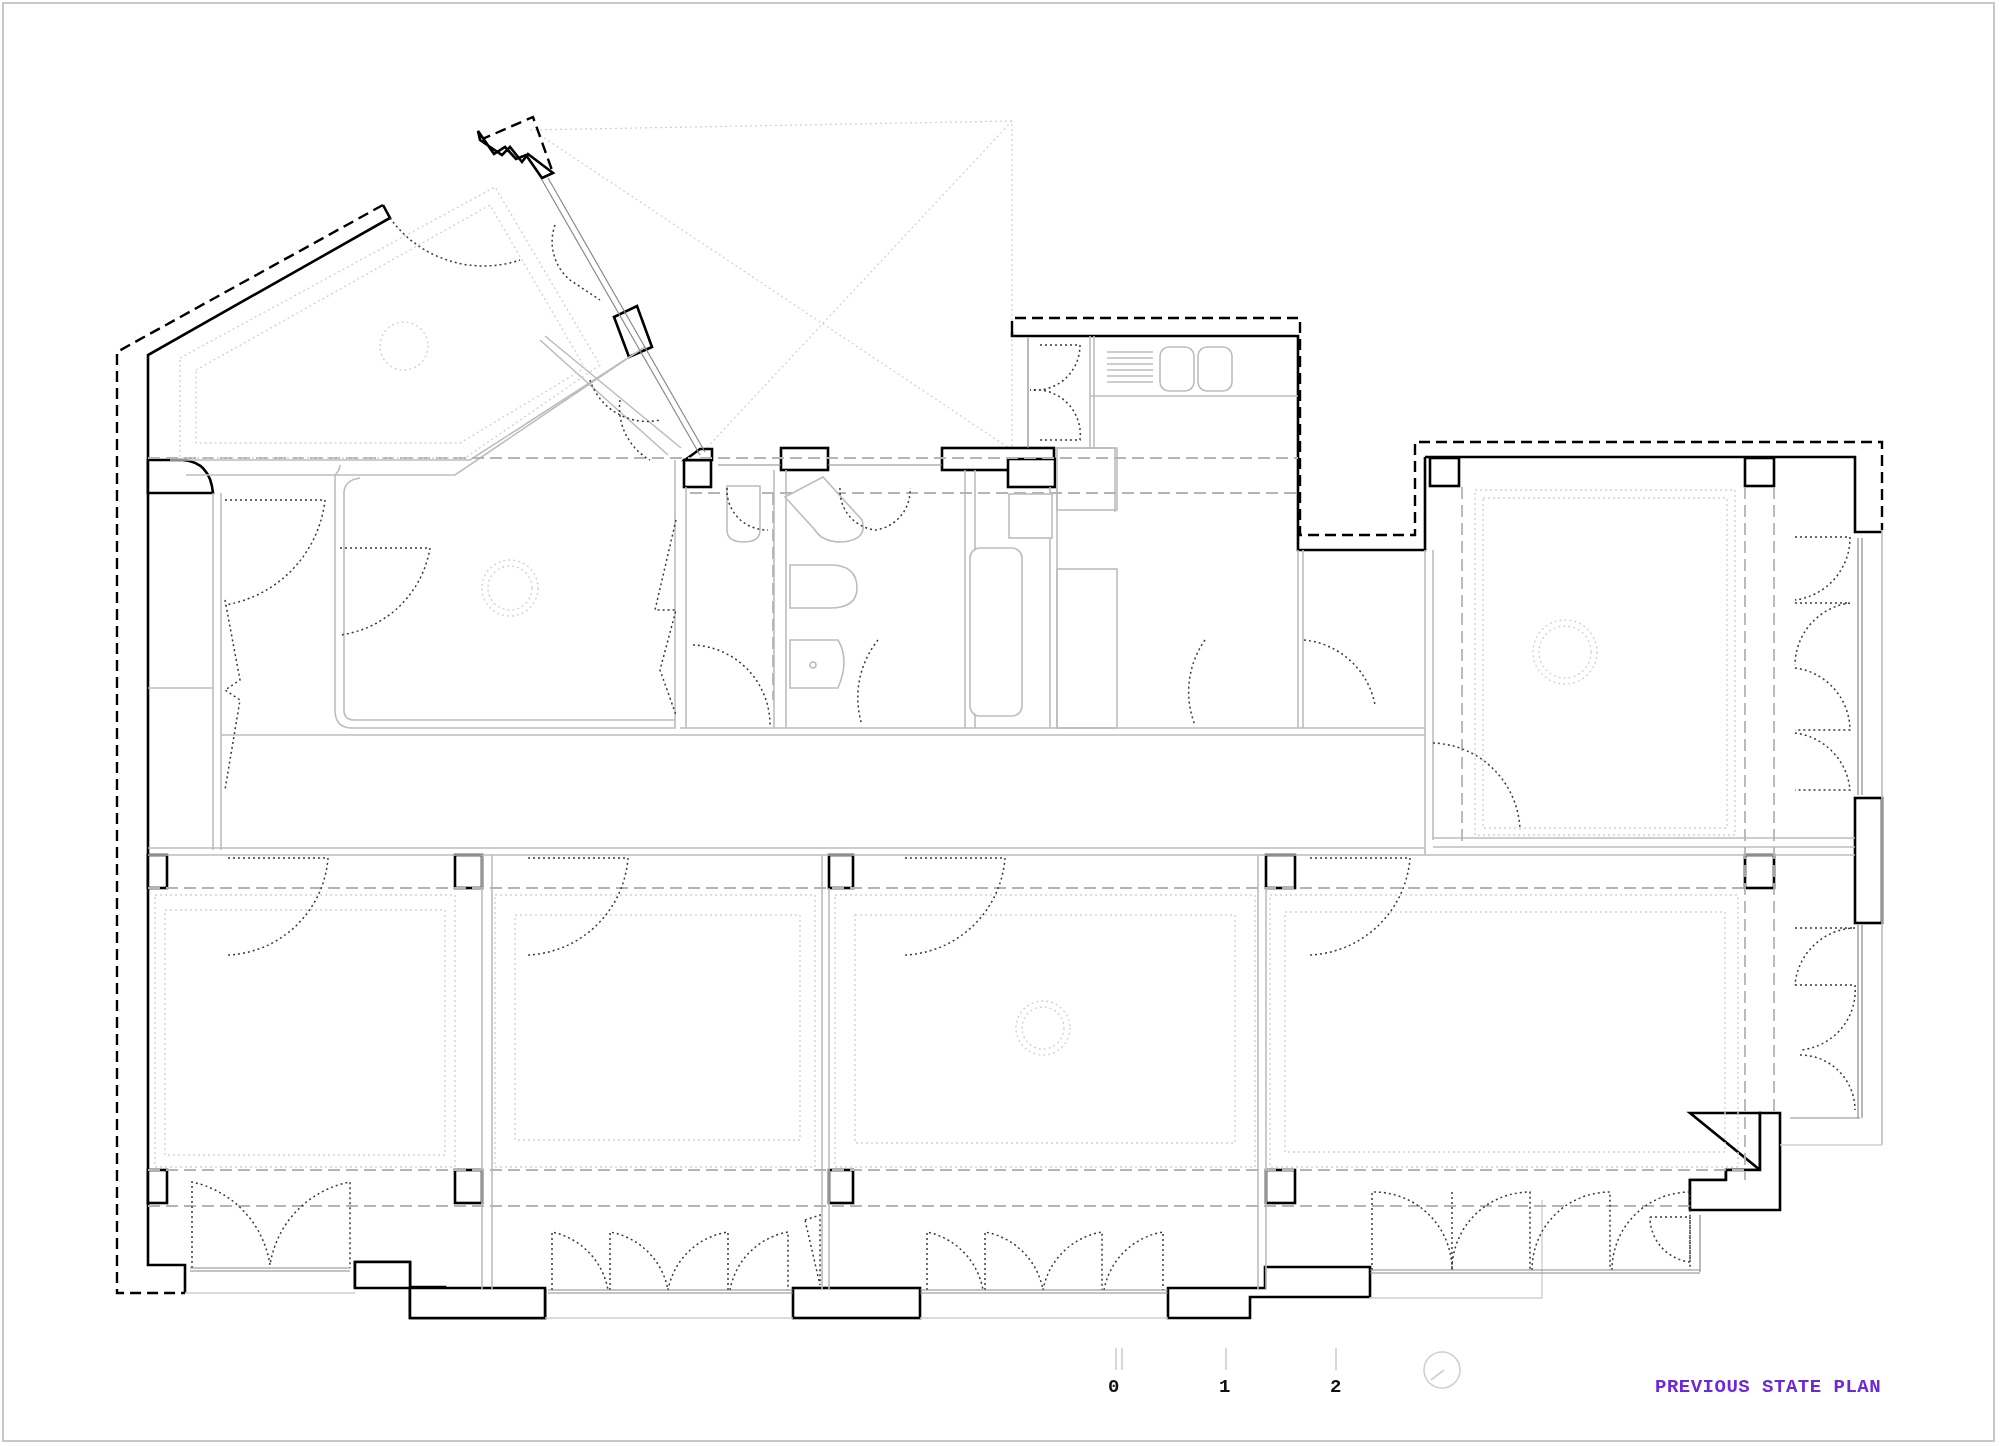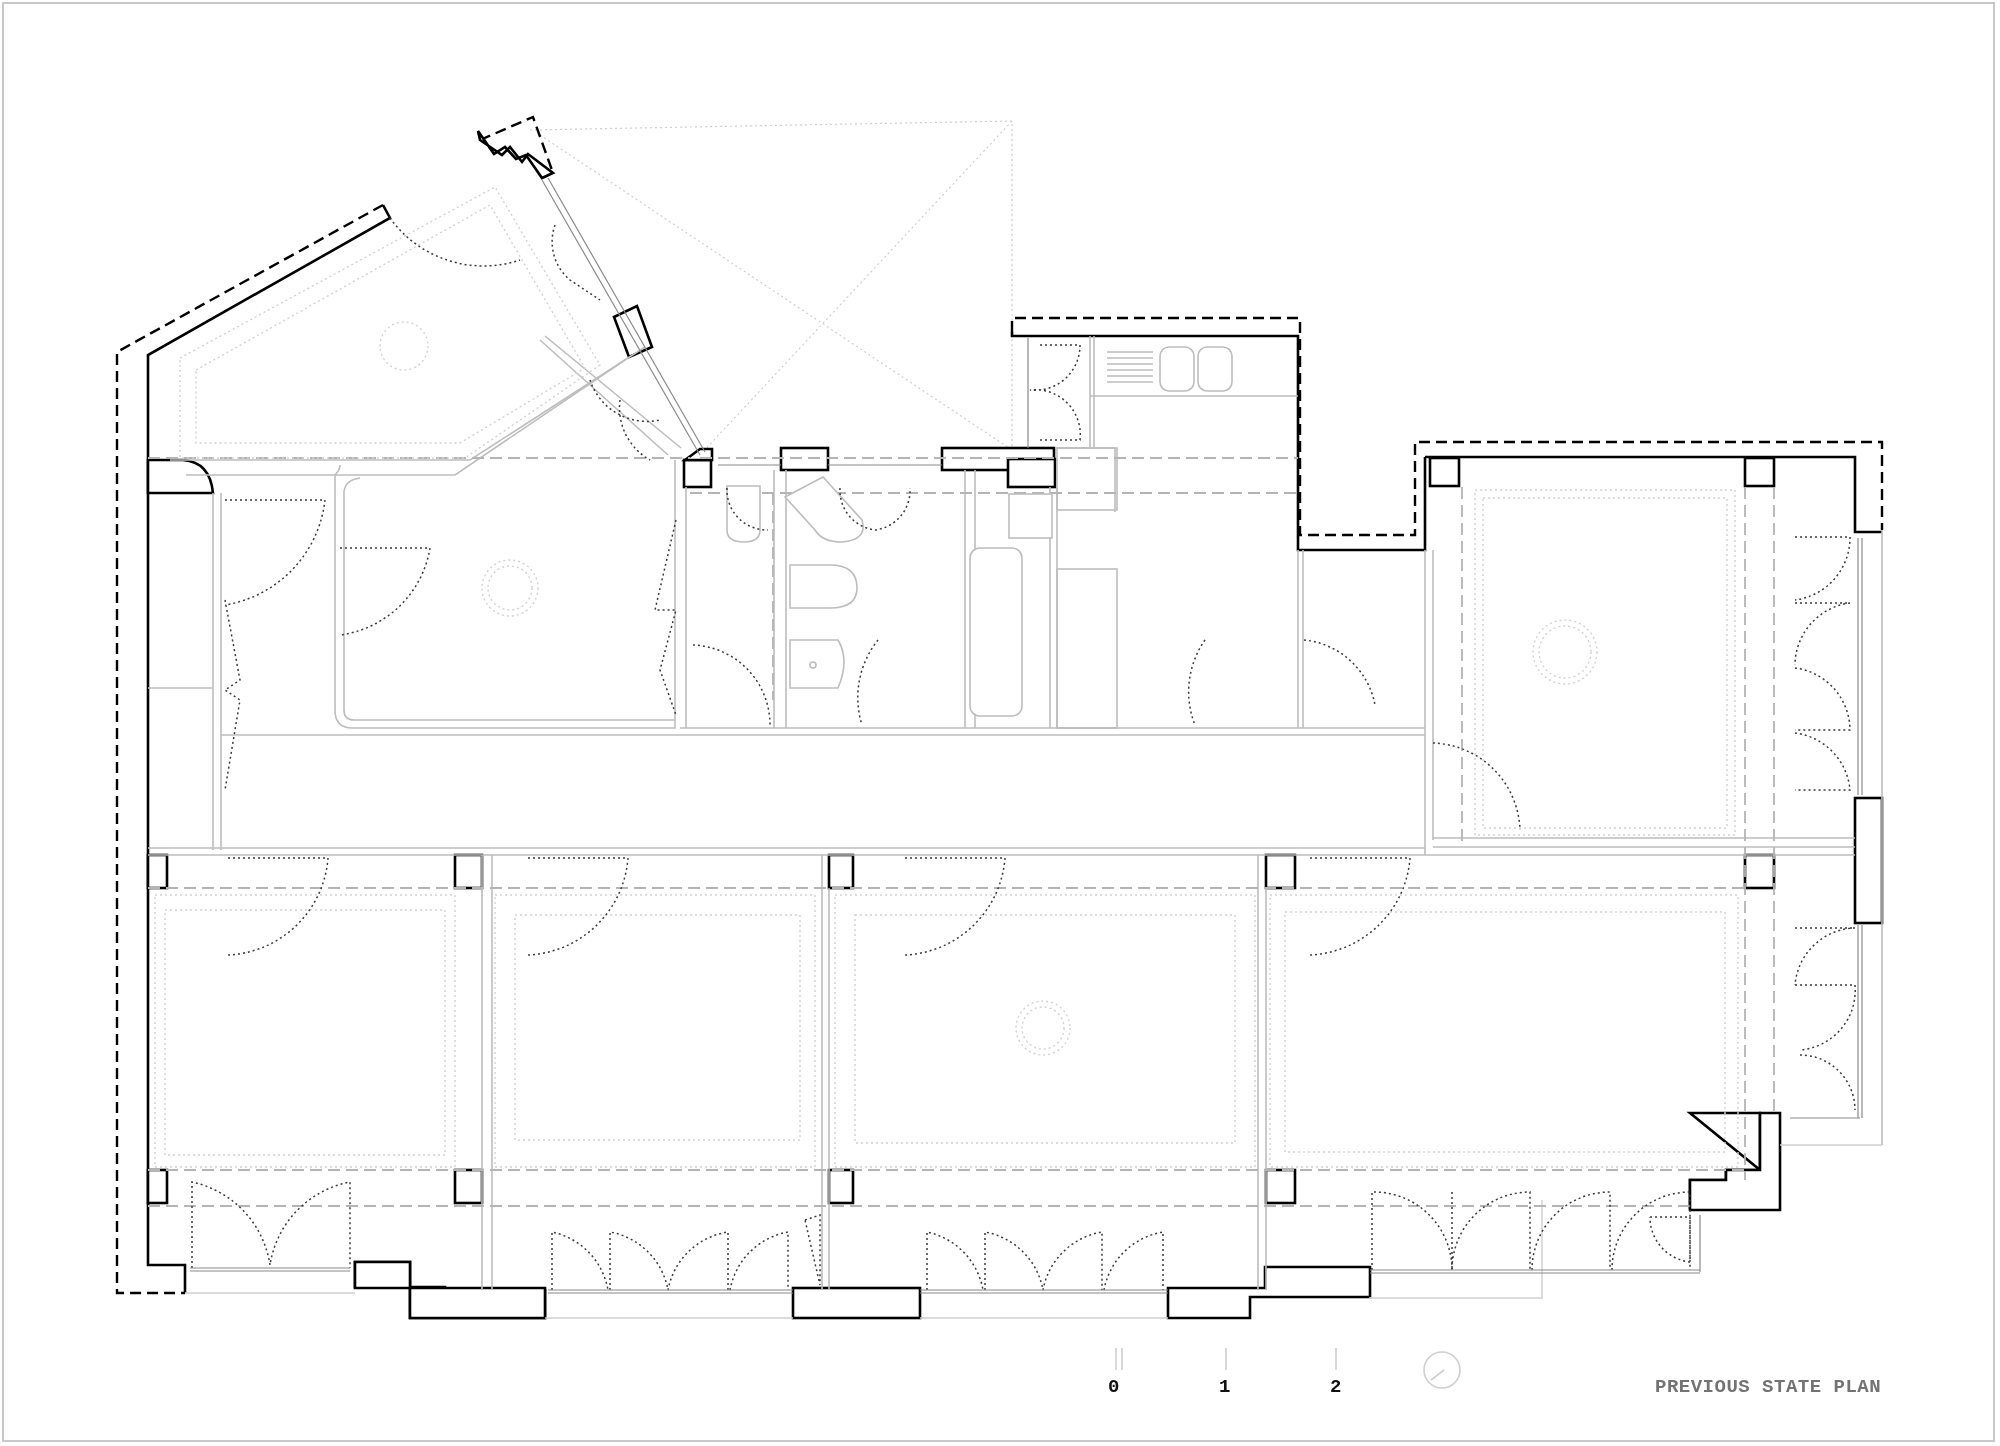--- a/index.html
+++ b/index.html
@@ -11,21 +11,21 @@
   .old{fill:none;stroke:#000;stroke-width:2.4;stroke-dasharray:11 6;}
   .thin{fill:none;stroke:#bdbdbd;stroke-width:1.6;}
   .thin2{fill:none;stroke:#cfcfcf;stroke-width:1.4;}
   .dash{fill:none;stroke:#b4b4b4;stroke-width:1.8;stroke-dasharray:12 6;}
   .dot{fill:none;stroke:#3a3a3a;stroke-width:1.5;stroke-dasharray:2 3;}
   .dotl{fill:none;stroke:#d2d2d2;stroke-width:1.4;stroke-dasharray:2 3;}
   .dotroof{fill:none;stroke:#cfcfcf;stroke-width:1.2;stroke-dasharray:2 3;}
   .fix{fill:#fff;stroke:#bdbdbd;stroke-width:1.6;}
   .glass{fill:none;stroke:#8a8a8a;stroke-width:1.2;}
   .scale-num{position:absolute;font-size:19px;font-weight:bold;color:#111;}
-  .title{position:absolute;font-size:19px;font-weight:bold;color:#737373;letter-spacing:0.5px;}
+  .title{position:absolute;font-size:19px;font-weight:bold;color:#6d28d9;letter-spacing:0.5px;}
 </style>
 </head>
 <body>
 
 <div class="frame"></div>
 
 <svg class="plan" width="2000" height="1446" viewBox="0 0 2000 1446">
 
   <g>
     <polyline class="dotroof" points="530,130 1012,121 1012,450"></polyline>

